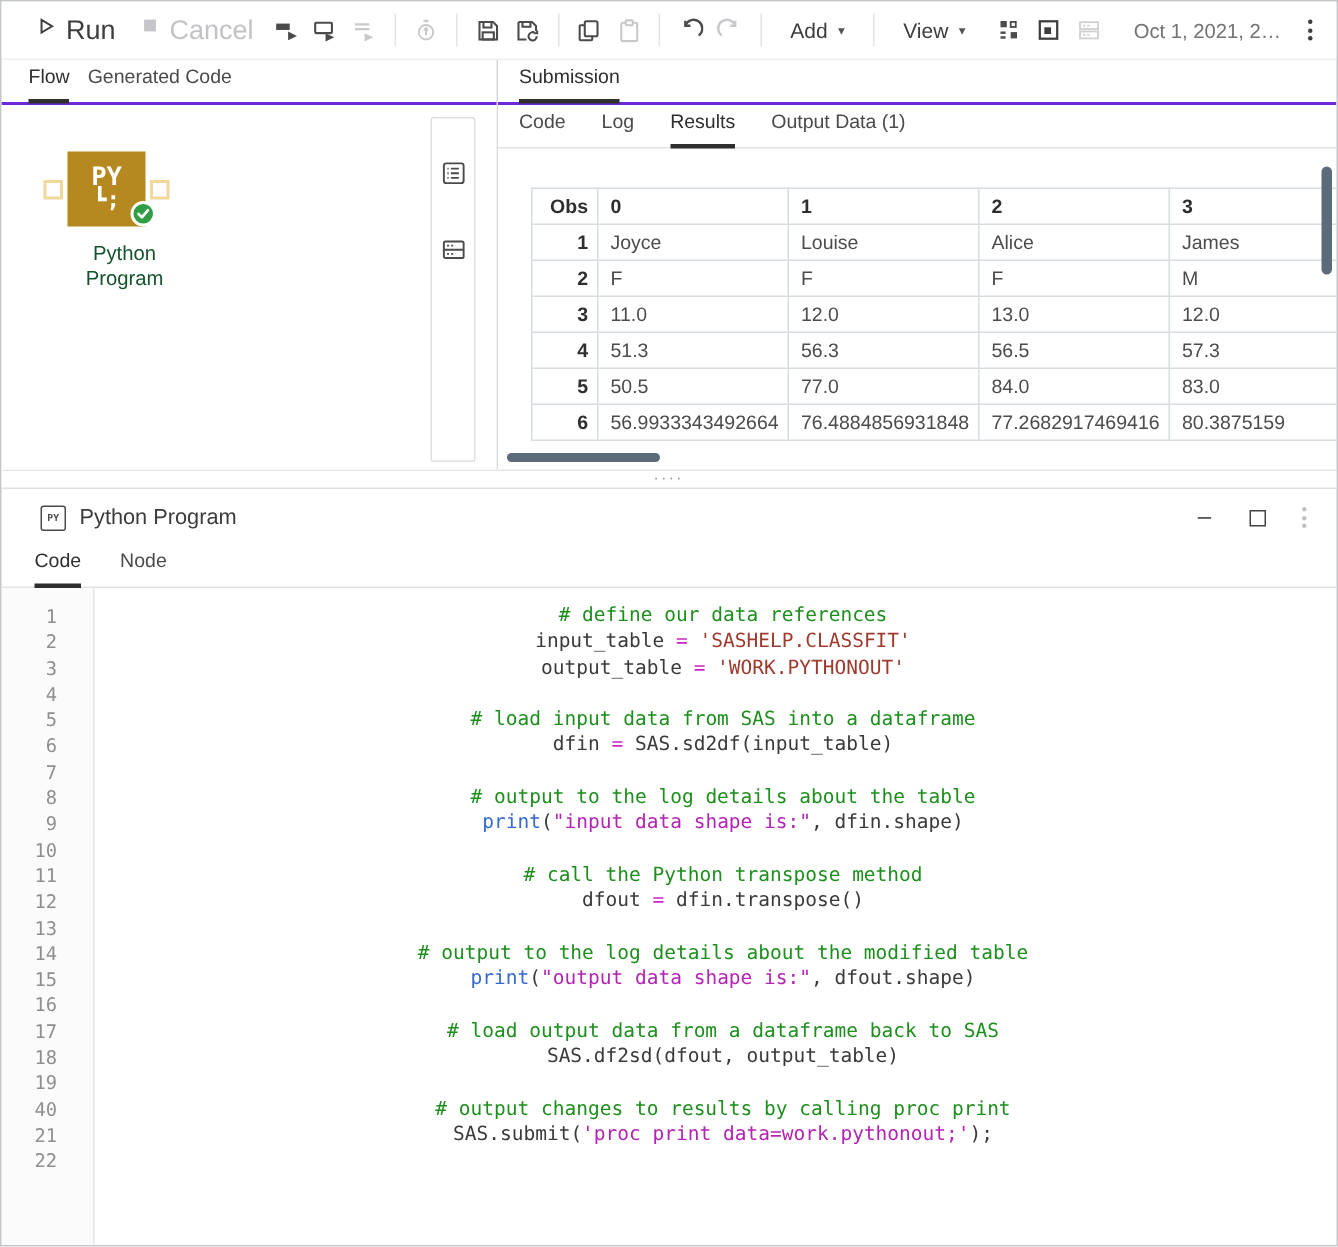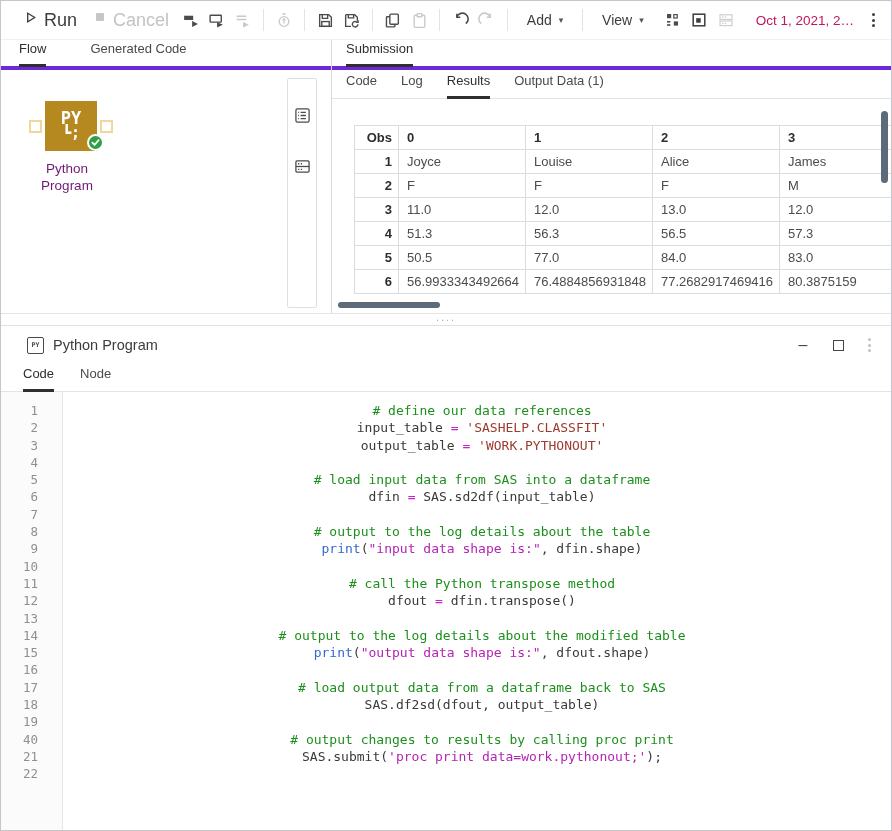--- a/index.html
+++ b/index.html
@@ -15,42 +15,42 @@
   .newtab { width:40px; display:flex; align-items:center; justify-content:center; font-size:21px; color:#3c3c3c; font-weight:300; }
 
   
   .toolbar { height:38px; background:#fff; display:flex; align-items:center; padding:0 10px 0 16px; gap:4px; flex:0 0 auto; }
   .tb-btn { display:flex; gap:6px; padding:4px 6px; font-size:18px; color:#3d3d3d; cursor:default; }
   .tb-btn.disabled { color:#c3c3c7; }
   .tb-icon { width:26px; height:26px; display:flex; align-items:center; justify-content:center; }
   .tb-sep { width:1px; height:22px; background:#e3e3e5; margin:0 5px; }
   .tb-drop { display:flex; align-items:center; gap:7px; padding:4px 10px; font-size:14px; color:#3d3d3d; }
   .caret { font-size:9px; color:#555; }
-  .tb-date { font-size:13.5px; color:#be185d; margin:0 6px 0 15px; white-space:nowrap; }
+  .tb-date { font-size:13.5px; color:#737373; margin:0 6px 0 15px; white-space:nowrap; }
   .kebab { display:flex; flex-direction:column; gap:2.5px; padding:4px 6px; margin-left:2px; }
   .kebab i { width:3px; height:3px; border-radius:50%; background:#3d3d3d; }
   .spacer { flex:1; }
 
   
   .main { flex:0 0 274px; display:flex; border-top:1px solid #f0f0f0; }
   .left-panel { width:331px; border-right:1px solid #d8d8d8; display:flex; flex-direction:column; }
   .right-panel { flex:1; display:flex; flex-direction:column; overflow:hidden; }
-  .panel-tabs { height:30px; display:flex; align-items:flex-end; gap:44px; padding:0 0 0 18px; border-bottom:4px solid #6d28d9; flex:0 0 auto; }
+  .panel-tabs { height:30px; display:flex; align-items:flex-end; gap:12px; padding:0 0 0 18px; border-bottom:2px solid #6d28d9; flex:0 0 auto; }
   .ptab { font-size:13px; color:#4a4a4a; padding-bottom:8px; border-bottom:3px solid transparent; margin-bottom:-1px; cursor:default; white-space:nowrap; }
   .ptab.active { border-bottom-color:#2f2f2f; color:#2f2f2f; }
 
   
   .canvas { position:relative; flex:1; background:#fff; }
   .node-box { position:absolute; left:44px; top:31px; width:52px; height:50px; background:var(--node-gold); color:#fff; font-family:"DejaVu Sans Mono",monospace; display:flex; flex-direction:column; align-items:center; justify-content:center; line-height:1.05; cursor:default; }
   .node-box .l1 { font-size:17px; font-weight:bold; letter-spacing:0; }
   .node-box .l2 { font-size:15px; font-weight:bold; margin-top:-2px; }
   .port { position:absolute; width:13px; height:13px; background:#fff; border:2px solid #f0d79c; top:50px; }
   .port.in { left:28px; } .port.out { left:99px; }
   .badge { position:absolute; left:86px; top:64px; width:17px; height:17px; border-radius:50%; background:var(--ok-green); border:2px solid #fff; display:flex; align-items:center; justify-content:center; }
-  .node-label { position:absolute; left:4px; top:90px; width:124px; text-align:center; font-size:13.5px; color:#701a75; line-height:17px; }
+  .node-label { position:absolute; left:20px; top:90px; width:124px; text-align:center; font-size:13.5px; color:#14532d; line-height:17px; }
   .side-strip { position:absolute; right:14px; top:8px; width:30px; height:230px; background:#fff; border:1px solid #dfdfdf; border-radius:2px; display:flex; flex-direction:column; align-items:center; padding-top:28px; gap:34px; }
 
   
   .sub-tabs { height:29px; display:flex; align-items:flex-end; gap:24px; padding-left:14px; border-bottom:1px solid #e3e3e3; flex:0 0 auto; }
   .results { position:relative; flex:1; overflow:hidden; padding:26px 0 0 22px; }
   table.results-table { border-collapse:collapse; font-size:13px; table-layout:fixed; width:545px; }
   .results-table th, .results-table td { border:1px solid #d8dde2; height:24px; padding:0 8px; text-align:left; font-weight:normal; color:#4c4c4c; overflow:hidden; white-space:nowrap; }
   .results-table th { color:#2e2e2e; font-weight:bold; }
   .results-table .obs { width:38px; text-align:right; font-weight:bold; color:#2e2e2e; padding:0 6px;margin-left:26px; }
   .results-table col.c-obs { width:44px; } .results-table col.c-d { width:127px; } .results-table col.c-last { width:120px; }

